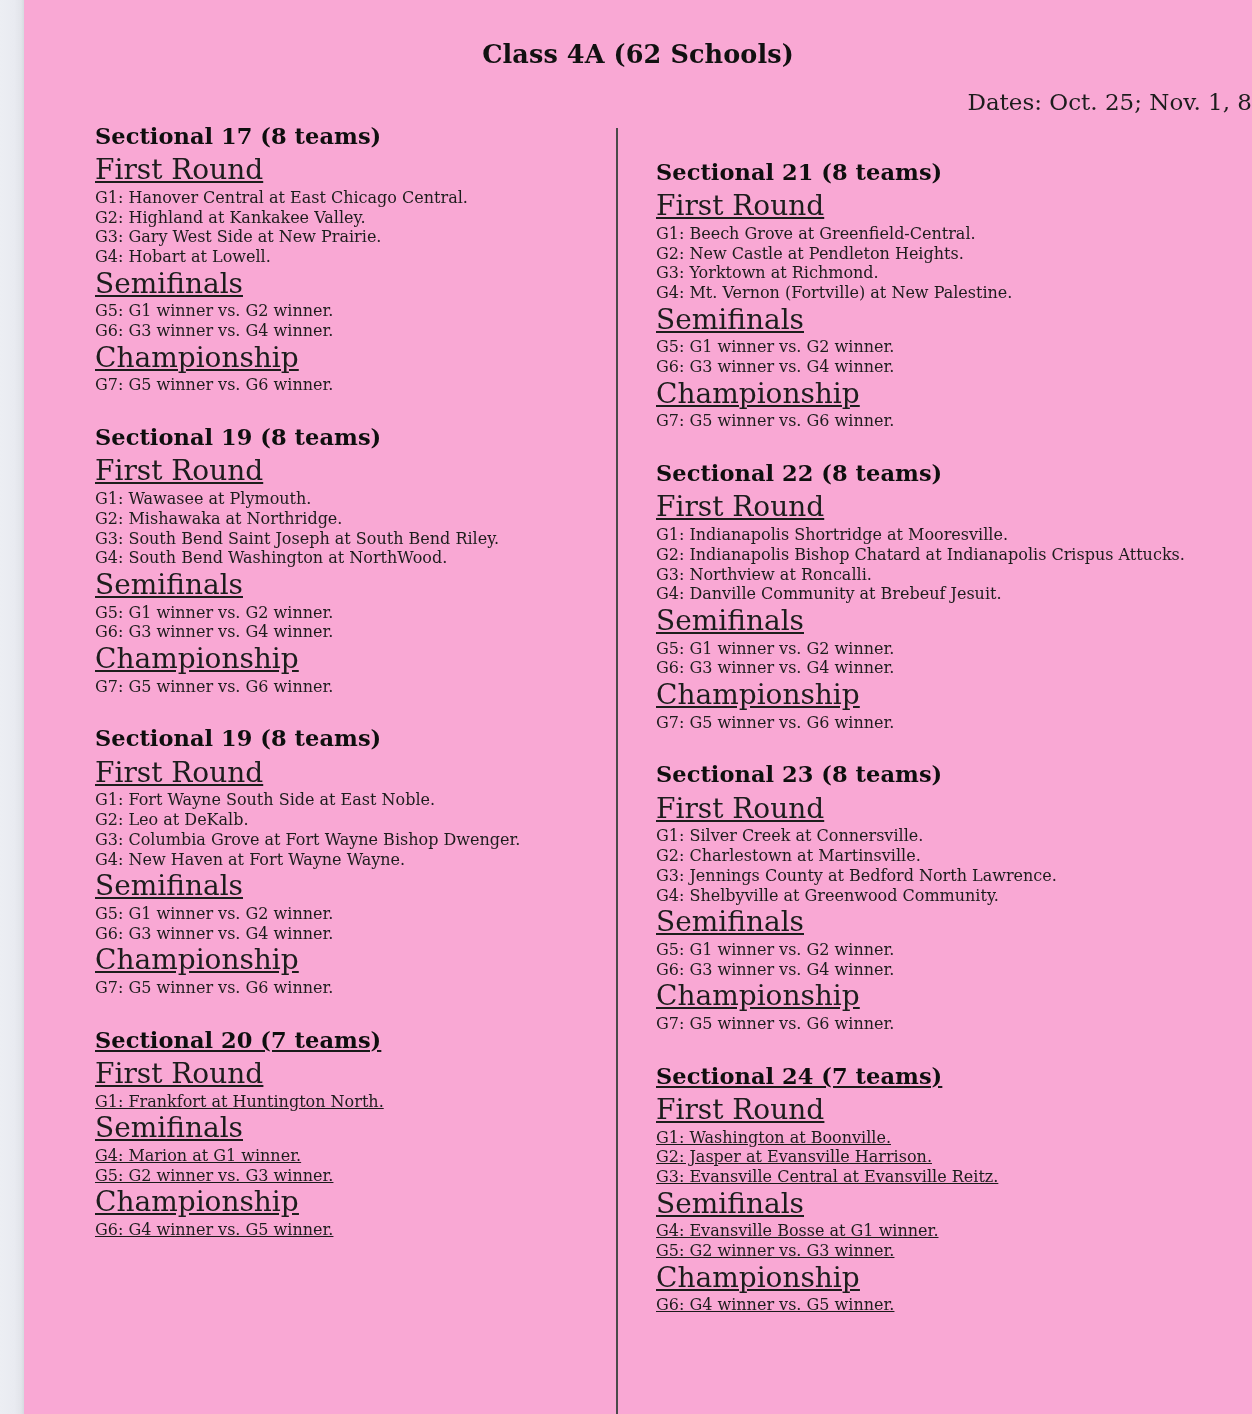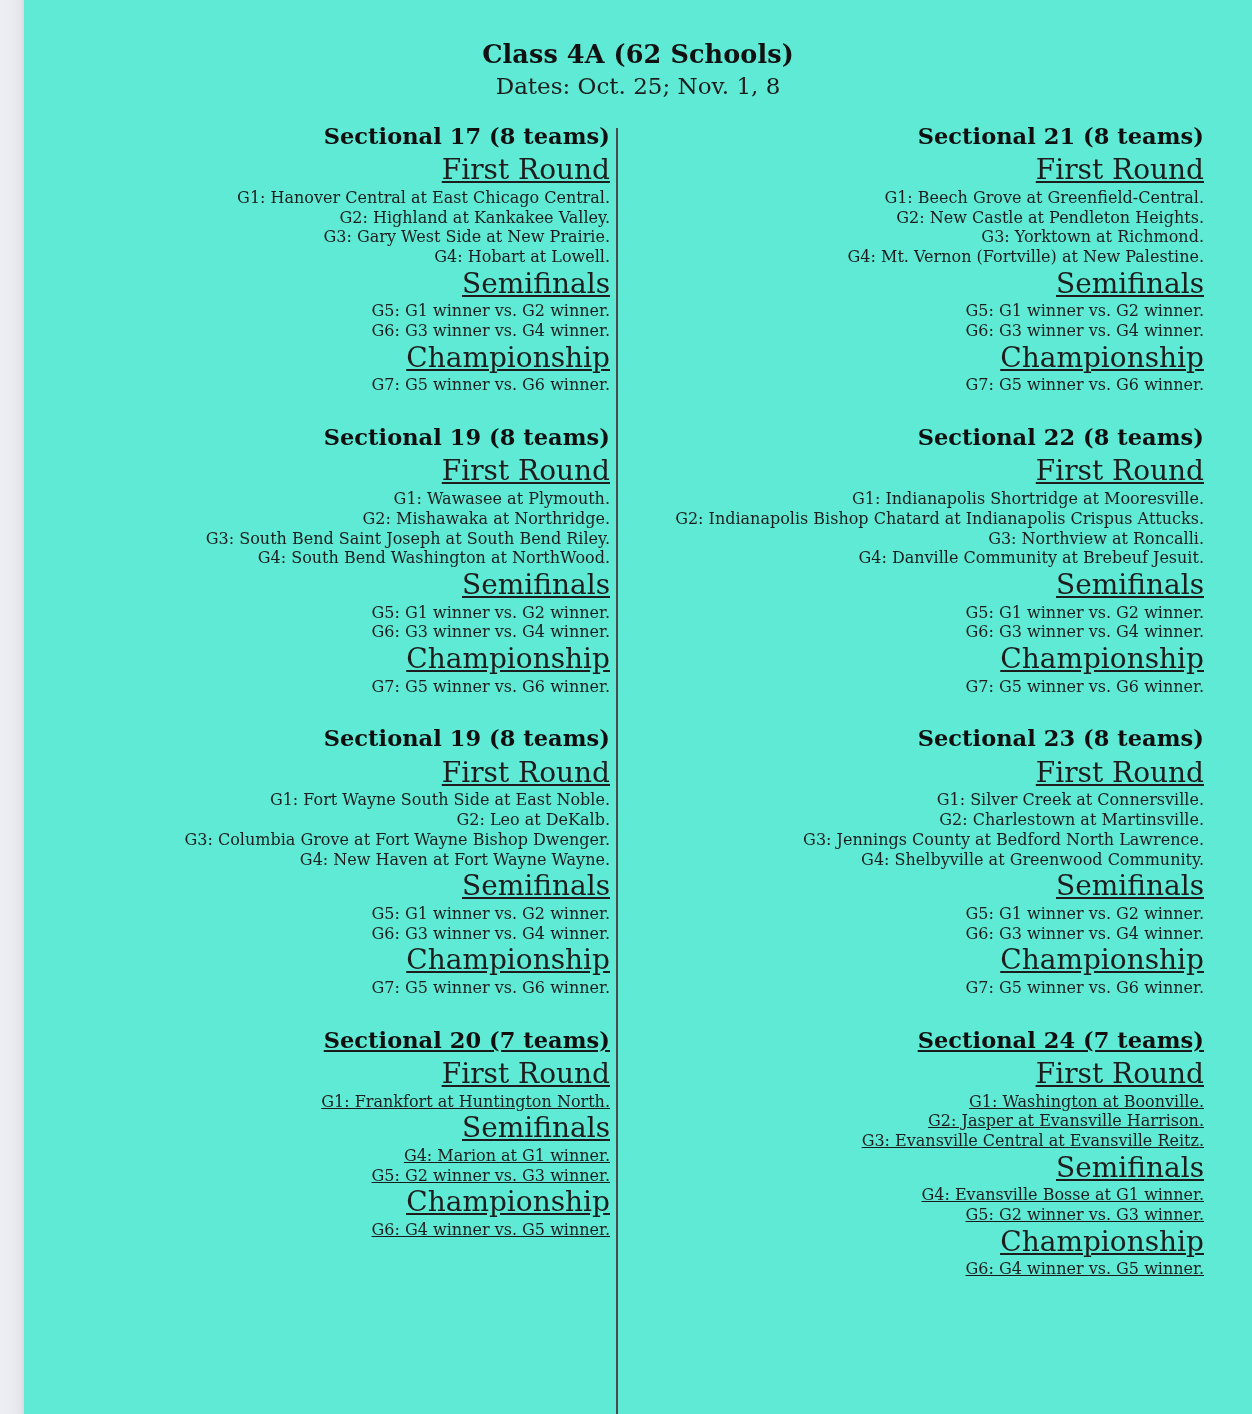--- a/index.html
+++ b/index.html
@@ -27,74 +27,74 @@
     background: linear-gradient(to right, #eceef3 0%, #e9ebf1 60%, #e2e4ea 88%, #d7d9e0 100%);
     z-index: 5;
   }
 
   #page {
     position: absolute;
     left: 24px;
     top: 0;
     width: 1228px;
     height: 1414px;
-    background: #5eead4;
+    background: #f9a8d4;
   }
 
   
   #doc-header {
     text-align: center;
     padding-top: 40px;
   }
   #doc-title {
     font-size: 25.5px;
     font-weight: bold;
     letter-spacing: 0.1px;
     line-height: 1.12;
     color: #111111;
   }
   #doc-dates {
     font-size: 23px;
     font-weight: normal;
     line-height: 1.25;
-    margin-top: 3px;
+    margin-top: 19px;
     color: #1d1d1d;
+    text-align: right;
   }
 
   
   #columns {
     position: absolute;
     left: 0;
     top: 122px;
     width: 1228px;
     height: 1292px;
     display: flex;
     flex-direction: row;
     align-items: flex-start;
   }
   .column {
     width: 592px;
     box-sizing: border-box;
   }
   #column-left  { padding-left: 71px; padding-right: 6px; }
-  #column-right { padding-left: 53px; padding-right: 6px; }
+  #column-right { padding-left: 38px; padding-right: 6px; margin-top: 36px; }
 
   #column-divider {
     width: 2px;
     align-self: stretch;
     background: #4a4a4a;
     margin-top: 6px;
     margin-bottom: 0px;
     flex: 0 0 2px;
   }
 
   
   .sectional {
     margin-bottom: 28px;
-    text-align: right;
   }
   .sectional:last-child { margin-bottom: 0; text-decoration: underline; }
 
   .sectional-title {
     font-size: 22.5px;
     font-weight: bold;
     line-height: 1.3;
     margin-bottom: 2px;
     color: #0f0f0f;
     letter-spacing: 0.05px;

